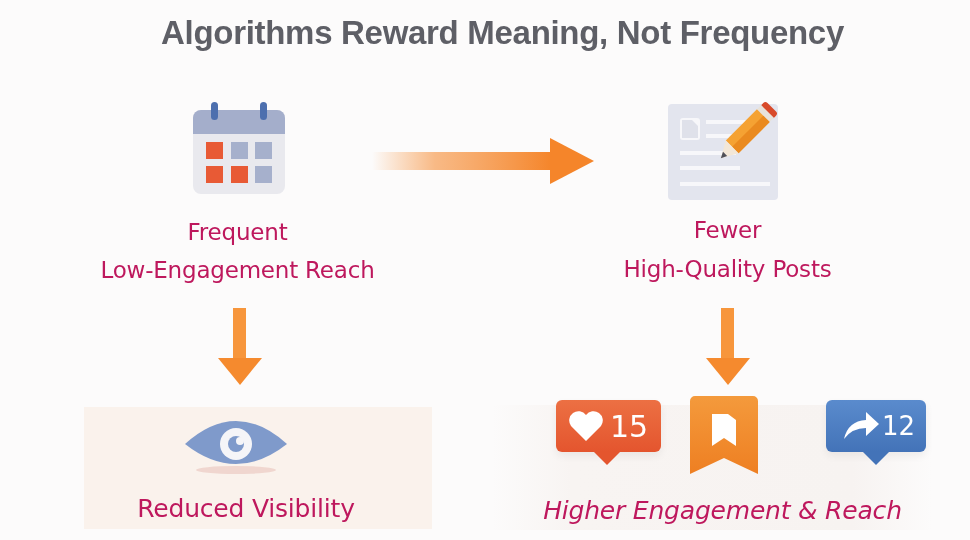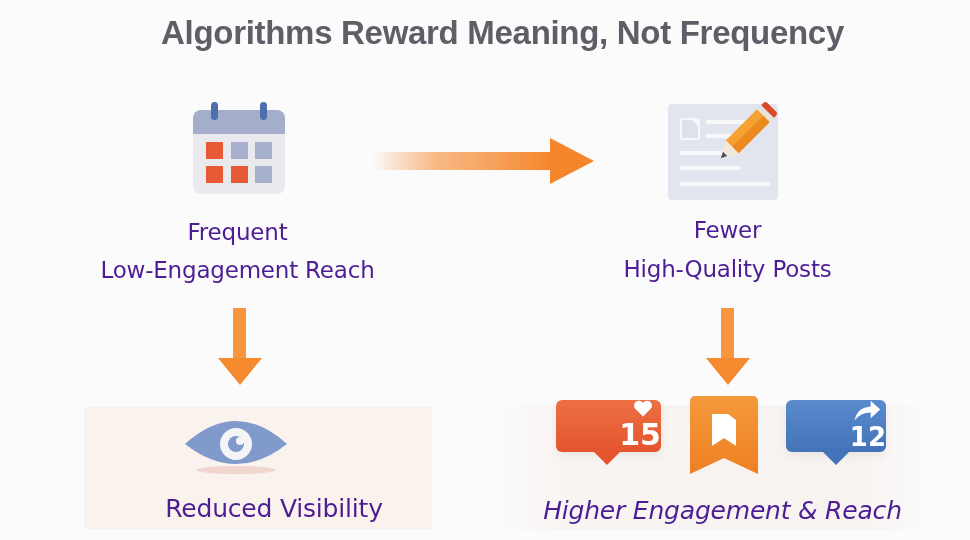--- a/index.html
+++ b/index.html
@@ -10,33 +10,33 @@
       color: #54555b;
     }
     .title {
       position: absolute; left: 0; top: 14px; width: 1005px; text-align: center;
       font-family: "Liberation Sans", sans-serif;
       font-size: 33px; font-weight: 700; color: #5e5f66; letter-spacing: -0.3px;
     }
     .abs { position: absolute; }
     .label {
       position: absolute; text-align: center; font-size: 23px; line-height: 38px;
-      color: #4c1d95; letter-spacing: -0.2px;
+      color: #be185d; letter-spacing: -0.2px;
     }
     .panel-left {
       position: absolute; left: 84px; top: 407px; width: 348px; height: 122px;
       background: #faf2ec;
     }
     .panel-right {
       position: absolute; left: 492px; top: 405px; width: 440px; height: 125px;
       background: linear-gradient(90deg, rgba(250,245,242,0) 0%, #f8f4f2 18%, #f7f3f1 82%, rgba(250,245,242,0) 100%);
     }
     .badge {
-      position: absolute; height: 52px; border-radius: 6px; display: flex; align-items: flex-end;
-      color: #ffffff; font-size: 30px; font-weight: 700; box-shadow: 0 4px 8px rgba(0,0,0,0.06); flex-direction: column;
+      position: absolute; height: 52px; border-radius: 6px; display: flex; align-items: center;
+      color: #ffffff; font-size: 30px; font-weight: 400; box-shadow: 0 4px 8px rgba(0,0,0,0.06);
     }
     .badge .tail {
       position: absolute; bottom: -13px; width: 0; height: 0;
       border-left: 13px solid transparent; border-right: 13px solid transparent;
     }
   </style>
 </head>
 <body>
 
 <div class="title">Algorithms Reward Meaning, Not Frequency</div>
@@ -101,21 +101,21 @@
 </svg>
 
 <div class="panel-left"></div>
 <svg class="abs" style="left:183px;top:418px" width="106" height="58" viewBox="0 0 106 58">
   <ellipse cx="53" cy="52" rx="40" ry="4" fill="#f0d6cf"></ellipse>
   <path d="M2 26 Q53 -20 104 26 Q53 66 2 26 Z" fill="#7f9acb"></path>
   <circle cx="53" cy="26" r="16" fill="#f5f5f8"></circle>
   <circle cx="53" cy="26" r="8" fill="#7f9acb"></circle>
   <circle cx="57" cy="23" r="4" fill="#f5f5f8"></circle>
 </svg>
-<div class="label" style="left:96px;top:490px;width:356px;font-size:25px;">Reduced Visibility</div>
+<div class="label" style="left:68px;top:490px;width:356px;font-size:25px;">Reduced Visibility</div>
 
 <div class="panel-right"></div>
 
 <div class="badge" style="left:556px;top:400px;width:105px;background:linear-gradient(#ec7043,#e4552e);">
   <svg style="margin-left:12px" width="36" height="32" viewBox="0 0 36 32">
     <path d="M18 31 L3 16 A9 9 0 0 1 18 5 A9 9 0 0 1 33 16 Z" fill="#ffffff"></path>
   </svg>
   <span style="margin-left:6px;">15</span>
   <div class="tail" style="left:38px;border-top:13px solid #e4552e;"></div>
 </div>
@@ -126,21 +126,21 @@
       <linearGradient id="bg" x1="0" x2="0" y1="0" y2="1">
         <stop offset="0" stop-color="#f49a3c"></stop>
         <stop offset="1" stop-color="#ee7f22"></stop>
       </linearGradient>
     </defs>
     <path d="M5 0 h58 a5 5 0 0 1 5 5 v73 l-34 -16 l-34 16 v-73 a5 5 0 0 1 5 -5 z" fill="url(#bg)"></path>
     <path d="M22 18 h16 l8 6 v26 l-12 -8 l-12 8 z" fill="#ffffff"></path>
   </svg>
 </div>
 
-<div class="badge" style="left:786px;top:400px;width:100px;background:linear-gradient(#5a8bcd,#4373b8);font-size:26px;">
+<div class="badge" style="left:826px;top:400px;width:100px;background:linear-gradient(#5a8bcd,#4373b8);font-size:26px;">
   <svg style="margin-left:16px" width="38" height="30" viewBox="0 0 38 30">
     <path d="M2 28 Q6 10 24 9 V1 L37 13 L24 25 V17 Q10 17 2 28 Z" fill="#ffffff"></path>
   </svg>
   <span style="margin-left:2px;">12</span>
   <div class="tail" style="left:37px;border-top:13px solid #4373b8;"></div>
 </div>
 
 <div class="label" style="left:520px;top:492px;width:405px;font-size:25px;font-style:italic;">Higher Engagement &amp; Reach</div>
 
 </body></html>

